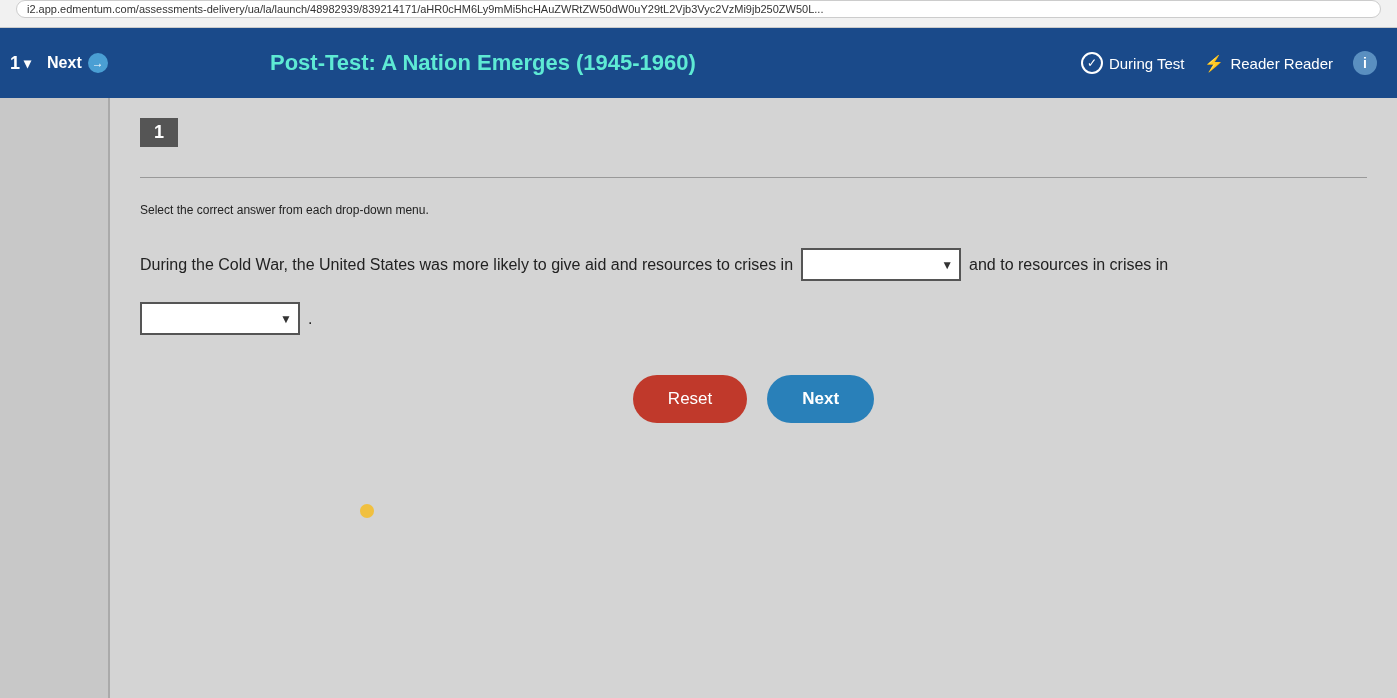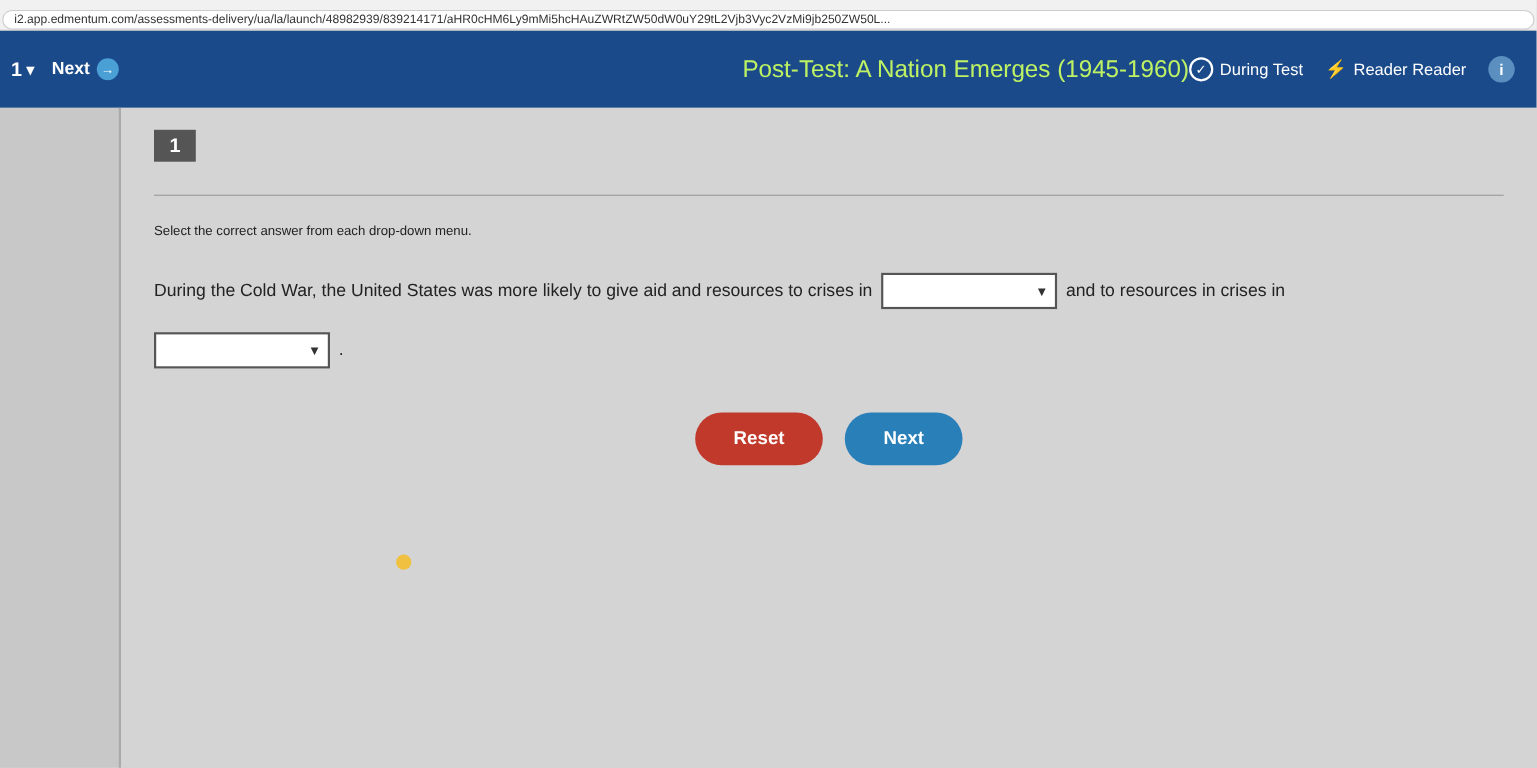--- a/index.html
+++ b/index.html
@@ -14,22 +14,22 @@
       width: 1397px;
       height: 698px;
       overflow: hidden;
     }
 
     
     .address-bar {
       background: #f1f1f1;
       height: 28px;
       display: flex;
-      align-items: flex-end;
-      padding: 0 2px;
+      align-items: flex-start;
+      padding: 0 16px;
       border-bottom: 1px solid #ccc;
       font-size: 11px;
       color: #333;
     }
 
     .address-bar .url {
       flex: 1;
       background: white;
       border: 1px solid #ccc;
       border-radius: 10px;
@@ -90,24 +90,24 @@
       background: #4a9fd4;
       display: flex;
       align-items: center;
       justify-content: center;
       font-size: 12px;
       color: white;
     }
 
     .page-title {
       flex: 1;
-      color: #bef264;
+      color: #5eead4;
       font-size: 22px;
-      font-weight: normal;
-      text-align: right;
+      font-weight: bold;
+      text-align: left;
     }
 
     .nav-right {
       display: flex;
       align-items: center;
       gap: 20px;
       padding-right: 20px;
     }
 
     .submit-test-btn {
@@ -272,21 +272,21 @@
     }
 
     .reset-btn {
       background: #c0392b;
       color: white;
       border: none;
       border-radius: 25px;
       padding: 14px 35px;
       font-size: 17px;
       cursor: pointer;
-      font-weight: bold;
+      font-weight: normal;
     }
 
     .next-btn {
       background: #2980b9;
       color: white;
       border: none;
       border-radius: 25px;
       padding: 14px 35px;
       font-size: 17px;
       cursor: pointer;

